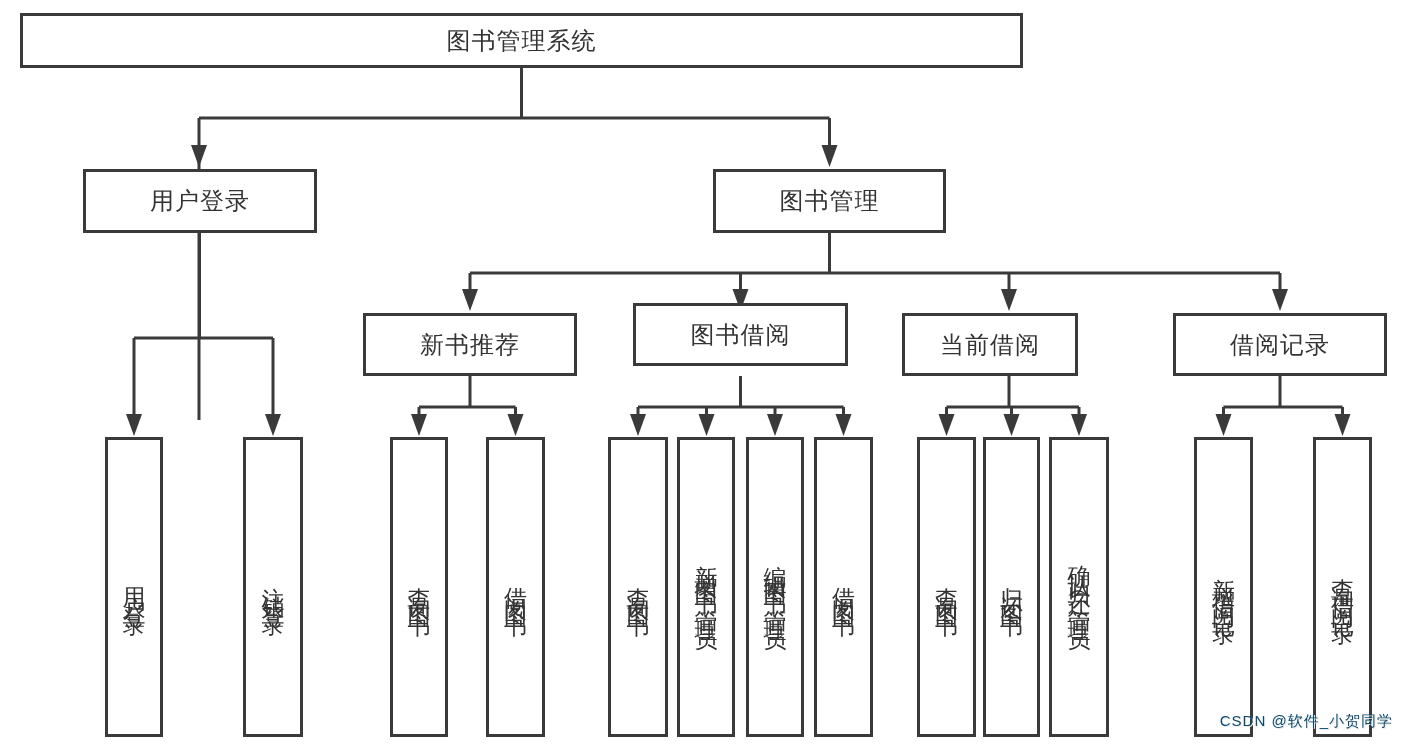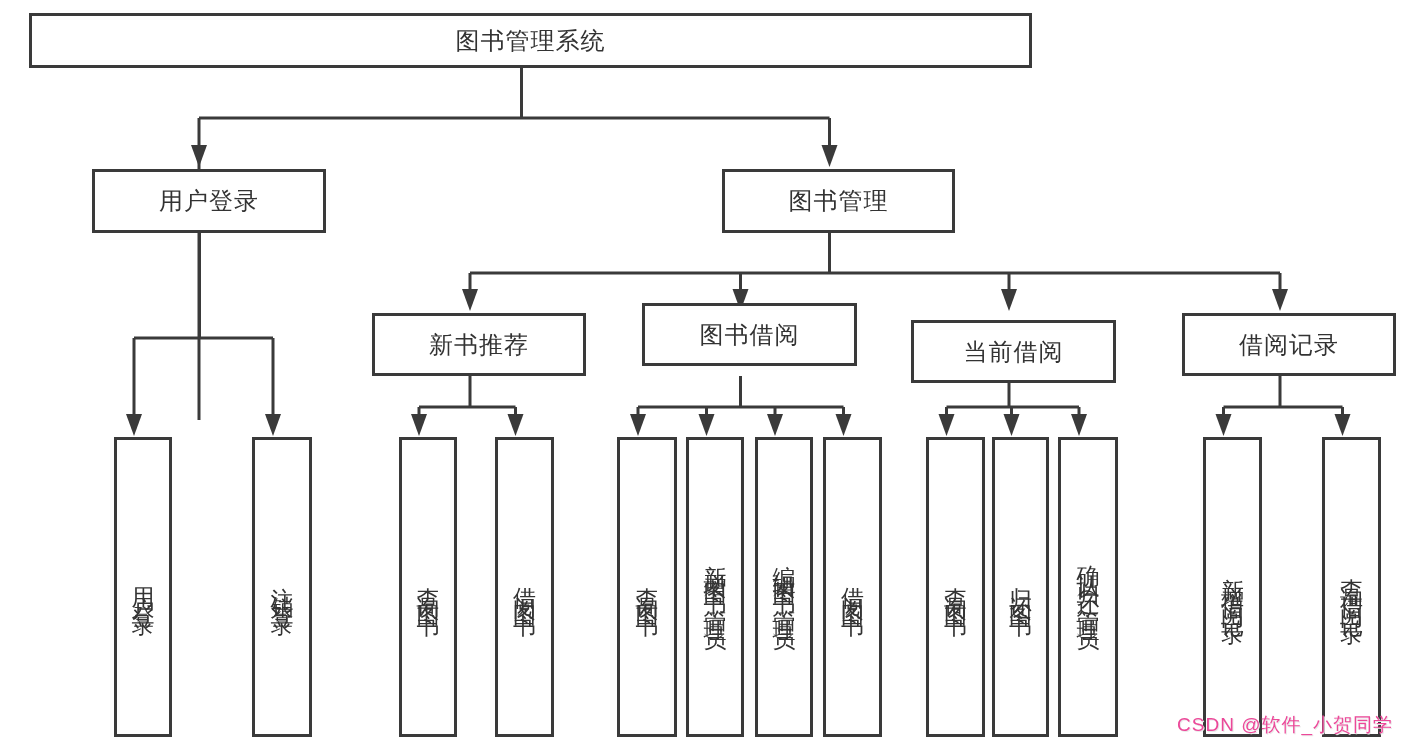--- a/index.html
+++ b/index.html
@@ -13,36 +13,35 @@
   #connectors{position:absolute;left:0;top:0;}
   .box{
     position:absolute;
     box-sizing:border-box;
     border:3px solid #3a3a3a;
     background:#ffffff;
     display:flex;
     align-items:center;
     justify-content:center;
     color:#333333;
-    margin-left:9px;
   }
   .hbox{font-size:24px;letter-spacing:1px;}
   .vbox{font-size:23px;}
   .vbox .vtext{
     writing-mode:vertical-rl;
     line-height:1;
     letter-spacing:9px;
     white-space:nowrap;
   }
   #watermark{
     position:absolute;
     right:12px;
     top:712px;
-    font-size:19px;
-    color:#ec4899;
+    font-size:15px;
+    color:#0c4a6e;
     text-shadow:1px 1px 0 #e9e9e9;
     letter-spacing:1px;
     z-index:5;
   }
 </style>
 </head>
 <body>
 
 <div id="stage">
 
@@ -94,21 +93,21 @@
   <div class="box hbox" style="left:363px;top:313px;width:214px;height:63px">
     <span>新书推荐</span>
   </div>
 
   <div class="box hbox" style="left:713px;top:169px;width:233px;height:64px">
     <span>图书管理</span>
   </div>
   <div class="box hbox" style="left:633px;top:303px;width:215px;height:63px">
     <span>图书借阅</span>
   </div>
-  <div class="box hbox" style="left:902px;top:320px;width:205px;height:63px">
+  <div class="box hbox" style="left:902px;top:313px;width:176px;height:63px">
     <span>当前借阅</span>
   </div>
   <div class="box hbox" style="left:1173px;top:313px;width:214px;height:63px">
     <span>借阅记录</span>
   </div>
 
   <div class="box vbox" style="left:105px;top:437px;width:58px;height:300px">
     <span class="vtext">用户登录</span>
   </div>
   <div class="box vbox" style="left:243px;top:437px;width:60px;height:300px">

